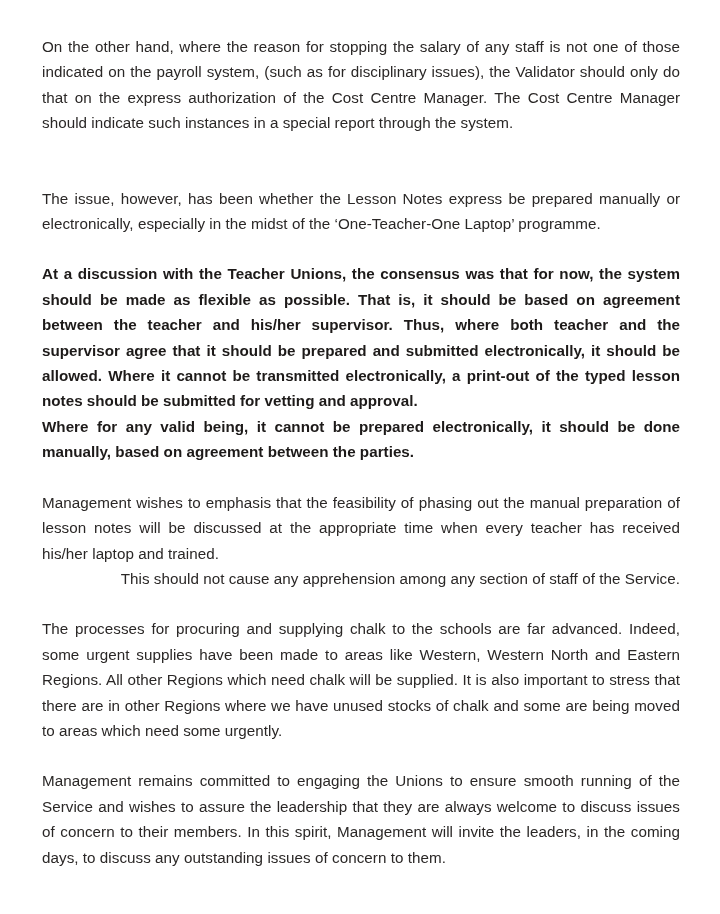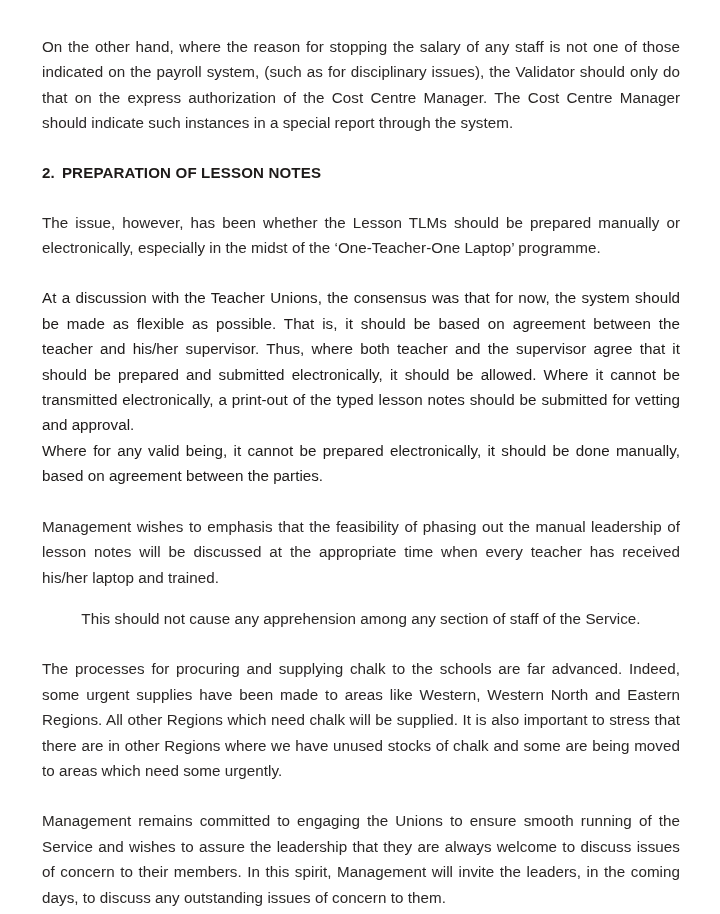--- a/index.html
+++ b/index.html
@@ -28,72 +28,68 @@
   p {
     margin: 0;
     font-size: 15.2px;
     line-height: 25.4px;
     text-align: justify;
     text-justify: inter-word;
     letter-spacing: 0.05px;
     color: #2a2726;
   }
   p.nojust {
-    text-align: center;
-    margin-top: 16px;
+    text-align: right;
   }
   .gap {
     height: 25px;
   }
   h2.section-heading {
     margin: 0;
     font-size: 15.1px;
     line-height: 24px;
     font-weight: bold;
     letter-spacing: 0.15px;
     color: #1d1a19;
     text-align: left;
   }
   h2.section-heading .num {
     margin-right: 7px;
   }
   p.bold-block {
-    font-weight: normal;
+    font-weight: bold;
     color: #1d1a19;
     letter-spacing: 0.02px;
   }
 </style>
 </head>
 <body>
 
 <div class="page">
   <div class="doc-body">
 
     <p>On the other hand, where the reason for stopping the salary of any staff is not one of those indicated on the payroll system, (such as for disciplinary issues), the Validator should only do that on the express authorization of the Cost Centre Manager. The Cost Centre Manager should indicate such instances in a special report through the system.</p>
 
     <div class="gap"></div>
 
-    <h2 class="section-heading">
-      <span class="num">2.</span><span>PREPARATION OF LESSON NOTES</span>
-    </h2>
 
 
     <div class="gap"></div>
 
-    <p>The issue, however, has been whether the Lesson TLMs should be prepared manually or electronically, especially in the midst of the ‘One-Teacher-One Laptop’ programme.</p>
+    <p>The issue, however, has been whether the Lesson Notes express be prepared manually or electronically, especially in the midst of the ‘One-Teacher-One Laptop’ programme.</p>
 
     <div class="gap"></div>
 
     <p class="bold-block">At a discussion with the Teacher Unions, the consensus was that for now, the system should be made as flexible as possible. That is, it should be based on agreement between the teacher and his/her supervisor. Thus, where both teacher and the supervisor agree that it should be prepared and submitted electronically, it should be allowed. Where it cannot be transmitted electronically, a print-out of the typed lesson notes should be submitted for vetting and approval.</p>
 
     <p class="bold-block">Where for any valid being, it cannot be prepared electronically, it should be done manually, based on agreement between the parties.</p>
 
     <div class="gap"></div>
 
-    <p>Management wishes to emphasis that the feasibility of phasing out the manual leadership of lesson notes will be discussed at the appropriate time when every teacher has received his/her laptop and trained.</p>
+    <p>Management wishes to emphasis that the feasibility of phasing out the manual preparation of lesson notes will be discussed at the appropriate time when every teacher has received his/her laptop and trained.</p>
 
     <p class="nojust">This should not cause any apprehension among any section of staff of the Service.</p>
 
     <div class="gap"></div>
 
 
     <p>The processes for procuring and supplying chalk to the schools are far advanced. Indeed, some urgent supplies have been made to areas like Western, Western North and Eastern Regions.  All other Regions which need chalk will be supplied. It is also important to stress that there are in other Regions where we have unused stocks of chalk and some are being moved to areas which need some urgently.</p>
 
     <div class="gap"></div>
 

